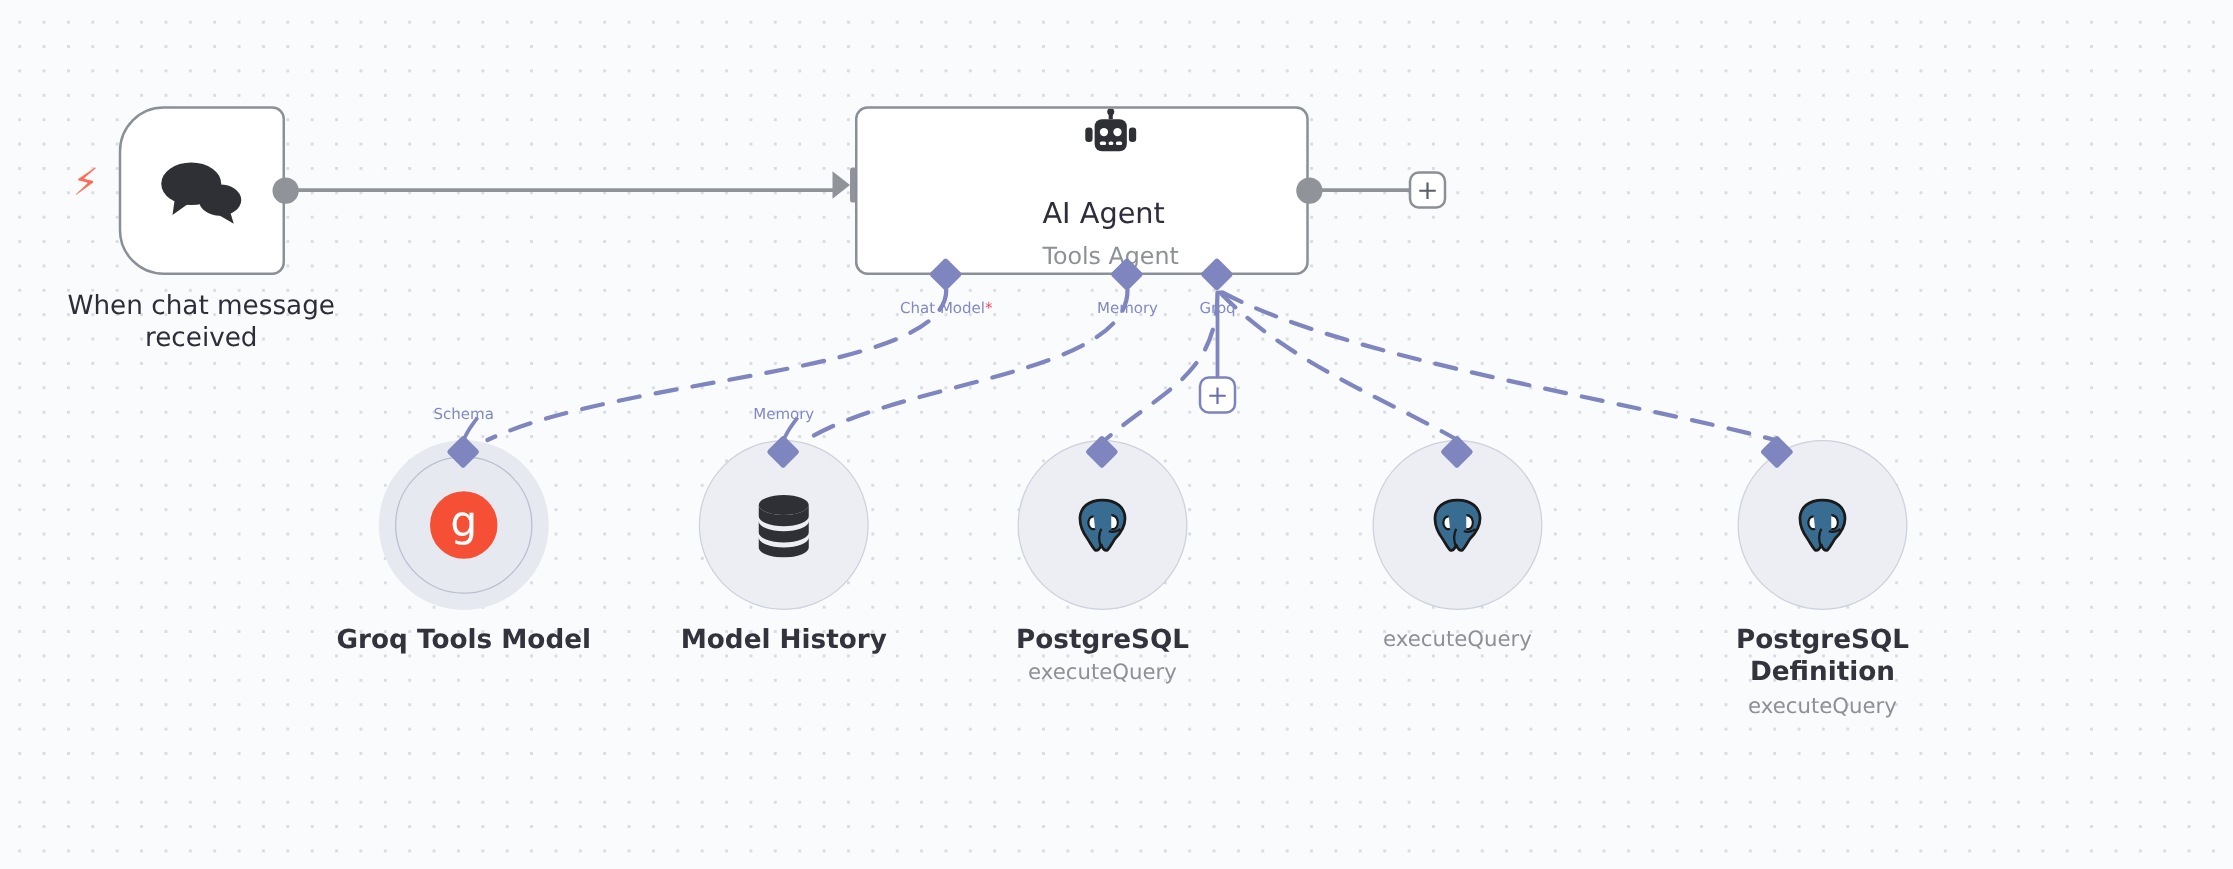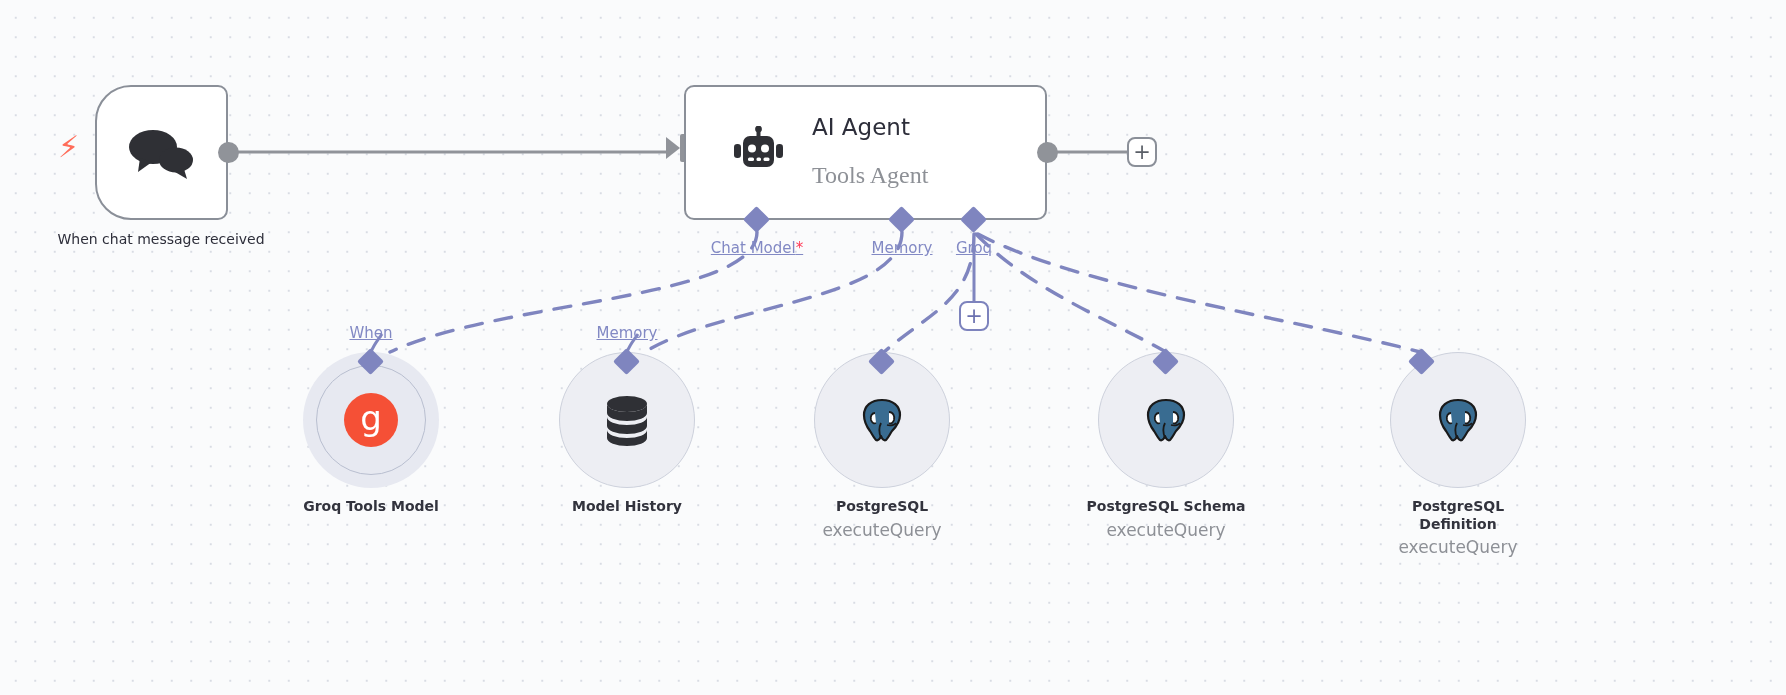--- a/index.html
+++ b/index.html
@@ -28,67 +28,66 @@
   .bolt { position:absolute; left:58px; top:132px; font-size:30px; color:#ff6d5a; line-height:1; font-weight:bold;}
   .port-dot {
     position:absolute; width:21px; height:21px; border-radius:50%;
     background:#909399;
   }
 
   
   .agent-box {
     position:absolute; left:684px; top:85px; width:363px; height:135px;
     background:#fff; border:2px solid #8a8f98; border-radius:10px;
-    display:flex; align-items:center; padding-left:46px; gap:26px;
+    display:flex; align-items:center; padding-left:46px; gap:26px;flex-direction:column;
   }
   .agent-texts { display:flex; flex-direction:column; justify-content:center; }
   .agent-title { font-size:23px; color:#2d2e3a; line-height:1.15; }
-  .agent-sub { font-size:24px; color:#8d9096; line-height:1.3; margin-top:20px;font-family:Liberation Serif, serif; }
+  .agent-sub { font-size:19px; color:#8d9096; line-height:1.3; margin-top:9px; }
   .in-arrow { position:absolute; left:666px; top:137px; width:0;height:0;
      border-top:11px solid transparent;border-bottom:11px solid transparent;border-left:14px solid #909399;}
   .in-bar { position:absolute; left:680px; top:134px; width:9px; height:28px; background:#909399; border-radius:2px;}
 
   
   .plus-btn {
     position:absolute; width:30px; height:30px; border-radius:8px;
     border:2.4px solid #8a8f98; background:#fff;
     display:flex; align-items:center; justify-content:center;
     font-size:21px; color:#5a5f67; line-height:1;
   }
   .plus-btn.purple { border-color:#7d83bd; color:#6b71b0; }
 
   
   .diamond {
     position:absolute; width:19px; height:19px; background:#7f85bf;
     transform:rotate(45deg); border-radius:2px;
   }
   .port-label {
-    position:absolute; font-size:15px; color:#8289c4; white-space:nowrap;
+    position:absolute; font-size:12px; color:#8289c4; white-space:nowrap;
     transform:translateX(-50%);
-    text-decoration:underline;
   }
   .port-label .req { color:#ff3b58; }
 
   
   .subnode { position:absolute; width:136px; height:136px; }
   .sub-circle {
     position:absolute; left:0; top:0; width:136px; height:136px; border-radius:50%;
     background:#edeef3; border:1.5px solid #cdd1dc;
     display:flex; align-items:center; justify-content:center;
   }
   .sub-circle.ring { background:#e7e9f1; border:none; }
   .sub-inner-ring {
     position:absolute; left:13px; top:13px; width:110px; height:110px;
     border-radius:50%; border:1.6px solid #b9bfd0;
   }
   .sub-label {
     position:absolute; top:146px; left:50%; transform:translateX(-50%);
     text-align:center; white-space:nowrap;
   }
-  .sub-title { font-size:14px; font-weight:bold; color:#32333d; line-height:1.25; }
+  .sub-title { font-size:21px; font-weight:bold; color:#32333d; line-height:1.25; }
   .sub-title.wrap { white-space:normal; width:170px; }
   .sub-sub { font-size:17px; color:#8d9096; margin-top:4px; }
 
   .groq-badge {
     width:54px;height:54px;border-radius:50%;background:#f55036;
     display:flex;align-items:center;justify-content:center;
     color:#fff;font-size:34px;font-family:"DejaVu Sans",sans-serif;
     line-height:1; padding-bottom:4px;
   }
 </style>
@@ -176,21 +175,21 @@
 <div class="subnode" style="left:303px; top:352px;">
   <div class="sub-circle ring">
     <div class="sub-inner-ring"></div>
     <div class="groq-badge">g</div>
   </div>
   <div class="sub-label">
     <div class="sub-title">Groq Tools Model</div>
   </div>
 </div>
 <div class="diamond" style="left:361px; top:352px;"></div>
-<div class="port-label" style="left:371px; top:324px;">When</div>
+<div class="port-label" style="left:371px; top:324px;">Schema</div>
 
 <div class="subnode" style="left:559px; top:352px;">
   <div class="sub-circle">
     <svg width="48" height="52" viewBox="0 0 48 52">
       <ellipse cx="24" cy="10" rx="20" ry="8" fill="#2f3035"></ellipse>
       <path d="M4 10 v9 a20 8 0 0 0 40 0 v-9 a20 8 0 0 1 -40 0 z" fill="#2f3035"></path>
       <path d="M4 23 v9 a20 8 0 0 0 40 0 v-9 a20 8 0 0 1 -40 0 z" fill="#2f3035"></path>
       <path d="M4 36 v8 a20 8 0 0 0 40 0 v-8 a20 8 0 0 1 -40 0 z" fill="#2f3035"></path>
     </svg>
   </div>
@@ -226,21 +225,20 @@
       <g stroke="#1a1a1a" stroke-width="2.2" fill="#396c91" stroke-linejoin="round">
         <path d="M25 5 C14 5 7 11 7 20 C7 27 10 32 13 36 C15 39 17 43 19 45 C21 46 23 44 24 41 C25 44 27 46 29 45 C31 43 33 39 35 36 C39 32 43 27 43 20 C43 11 36 5 25 5 Z"></path>
         <path d="M18 18 C15 18 13 21 14 25 C15 28 17 29 19 28" fill="#fff" stroke-width="1.8"></path>
         <path d="M32 17 C36 17 38 21 37 25 C36 28 34 29 32 28" fill="#fff" stroke-width="1.8"></path>
         <path d="M24 28 C22 32 22 38 24 43" fill="none" stroke-width="1.8"></path>
         <path d="M30 30 C34 31 38 30 39 28" fill="none" stroke-width="1.8"></path>
       </g>
     </svg>
   </div>
   <div class="sub-label">
-    <div class="sub-title">PostgreSQL Schema</div>
     <div class="sub-sub">executeQuery</div>
   </div>
 </div>
 <div class="diamond" style="left:1156px; top:352px;"></div>
 
 <div class="subnode" style="left:1354px; top:352px;margin-left:36px;">
   <div class="sub-circle">
     <svg width="50" height="50" viewBox="0 0 50 50">
       <g stroke="#1a1a1a" stroke-width="2.2" fill="#396c91" stroke-linejoin="round">
         <path d="M25 5 C14 5 7 11 7 20 C7 27 10 32 13 36 C15 39 17 43 19 45 C21 46 23 44 24 41 C25 44 27 46 29 45 C31 43 33 39 35 36 C39 32 43 27 43 20 C43 11 36 5 25 5 Z"></path>

